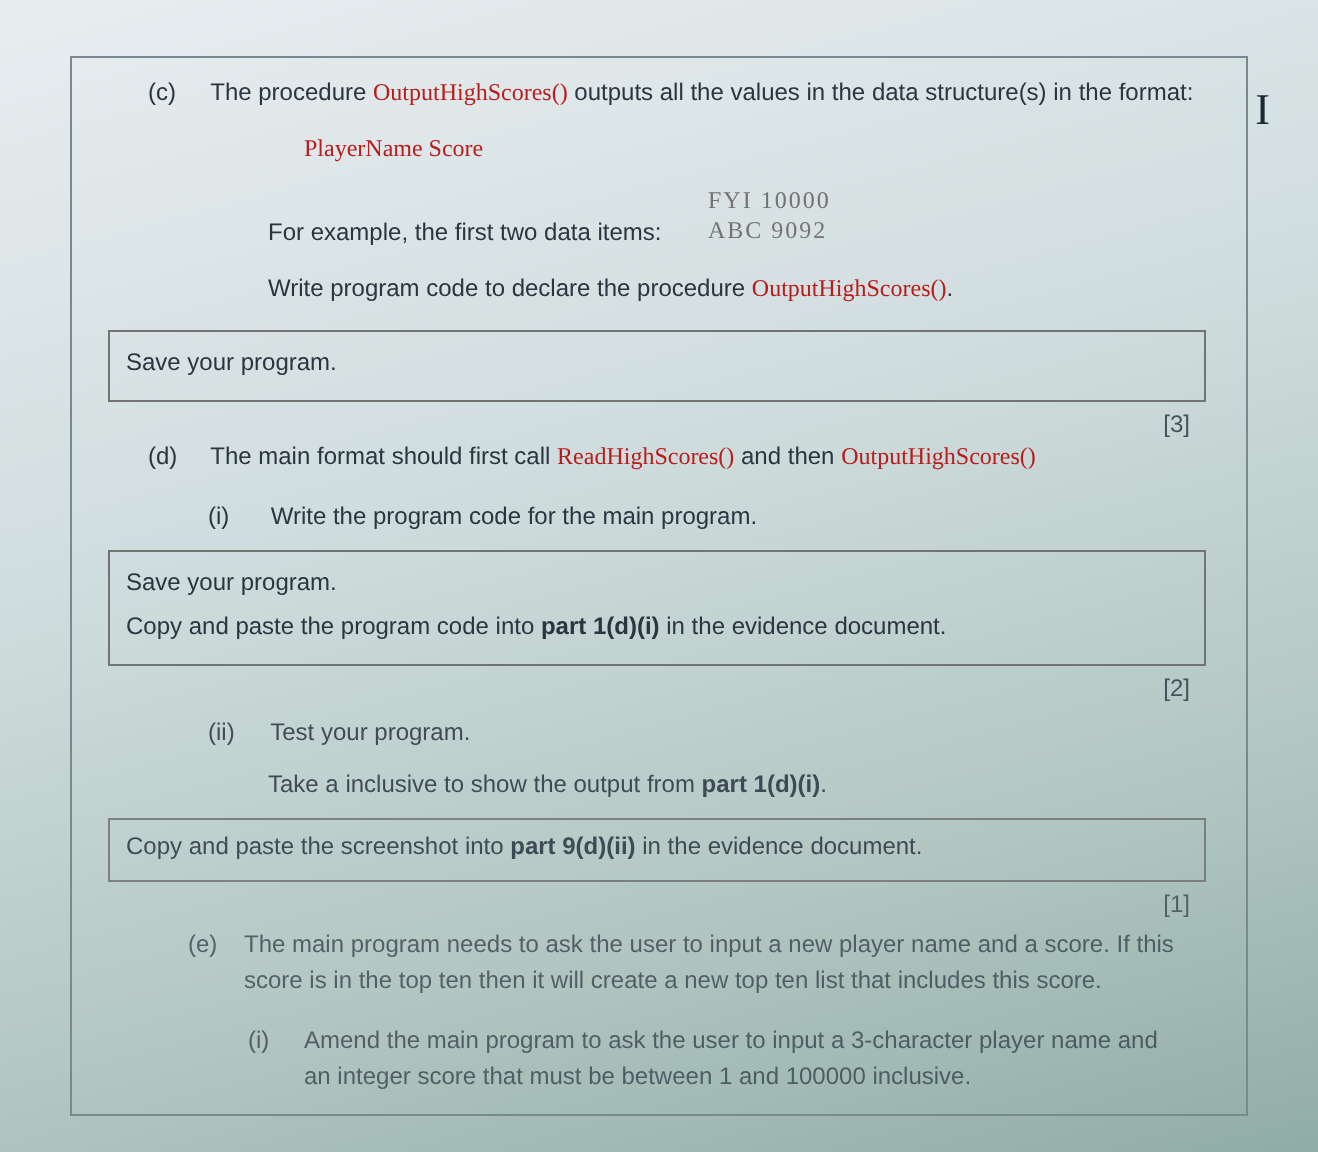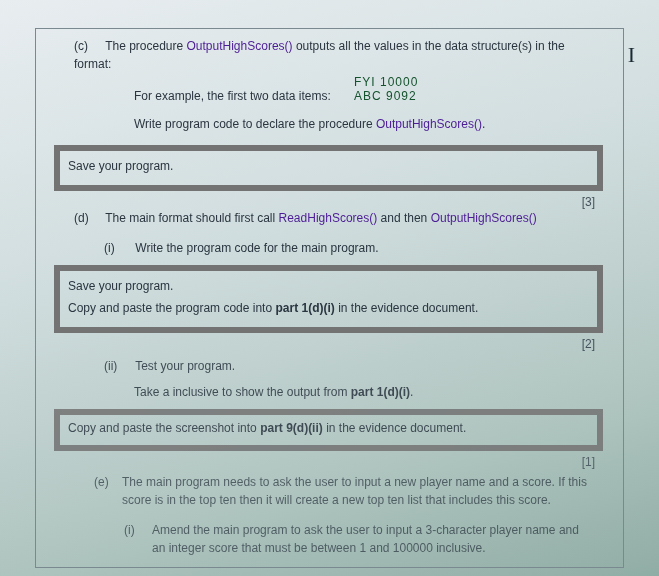--- a/index.html
+++ b/index.html
@@ -20,28 +20,28 @@
     background: transparent;
     padding: 8px 0;
   }
   .section { margin-bottom: 12px; }
   .part-label { display: inline-block; width: 28px; vertical-align: top; }
   .sub-label { display: inline-block; width: 28px; vertical-align: top; }
   .indent-c { padding-left: 38px; padding-right: 20px; }
   .indent-d { padding-left: 38px; padding-right: 20px; }
   .indent-di { padding-left: 68px; padding-right: 20px; }
   .indent-e { padding-left: 58px; padding-right: 20px; }
-  .mono { font-family: Liberation Sans, sans-serif; color: #4c1d95; }
+  .mono { font-family: Liberation Serif, serif; color: #b91c1c; }
   .line { line-height: 1.5; margin-bottom: 2px; }
   .format-line { padding-left: 78px; margin-top: 10px; margin-bottom: 10px; }
   .example-row { display: flex; padding-left: 60px; margin-bottom: 2px; align-items: flex-end; }
   .example-text { width: 220px; }
-  .example-data { font-family: Liberation Sans, sans-serif; color: #14532d; letter-spacing: 1px; }
+  .example-data { font-family: Liberation Serif, serif; color: #737373; letter-spacing: 1px; }
   .box {
-    border: 6px solid #737373;
+    border: 1px solid #737373;
     margin: 8px 20px 4px 18px;
     padding: 6px 8px;
   }
   .box .line { margin-bottom: 4px; }
   .marks { text-align: right; padding-right: 28px; color: #45525c; margin-top: 2px; font-size: 12px; }
   .cursor {
     position: absolute;
     right: 24px;
     top: 42px;
     font-family: serif;
@@ -57,20 +57,21 @@
 
 <div class="cursor">I</div>
 
 <div class="page">
 
   <div class="section indent-c">
     <div class="line">
       <span class="part-label">(c)</span>
       <span>The procedure </span><span class="mono">OutputHighScores()</span><span> outputs all the values in the data structure(s) in the format:</span>
     </div>
+    <div class="line format-line mono">PlayerName Score</div>
     <div class="example-row">
       <div class="example-text">For example, the first two data items:</div>
       <div>
         <div class="example-data">FYI 10000</div>
         <div class="example-data">ABC 9092</div>
       </div>
     </div>
     <div class="line" style="padding-left:60px; margin-top:12px;">
       <span>Write program code to declare the procedure </span><span class="mono">OutputHighScores()</span><span>.</span>
     </div>

